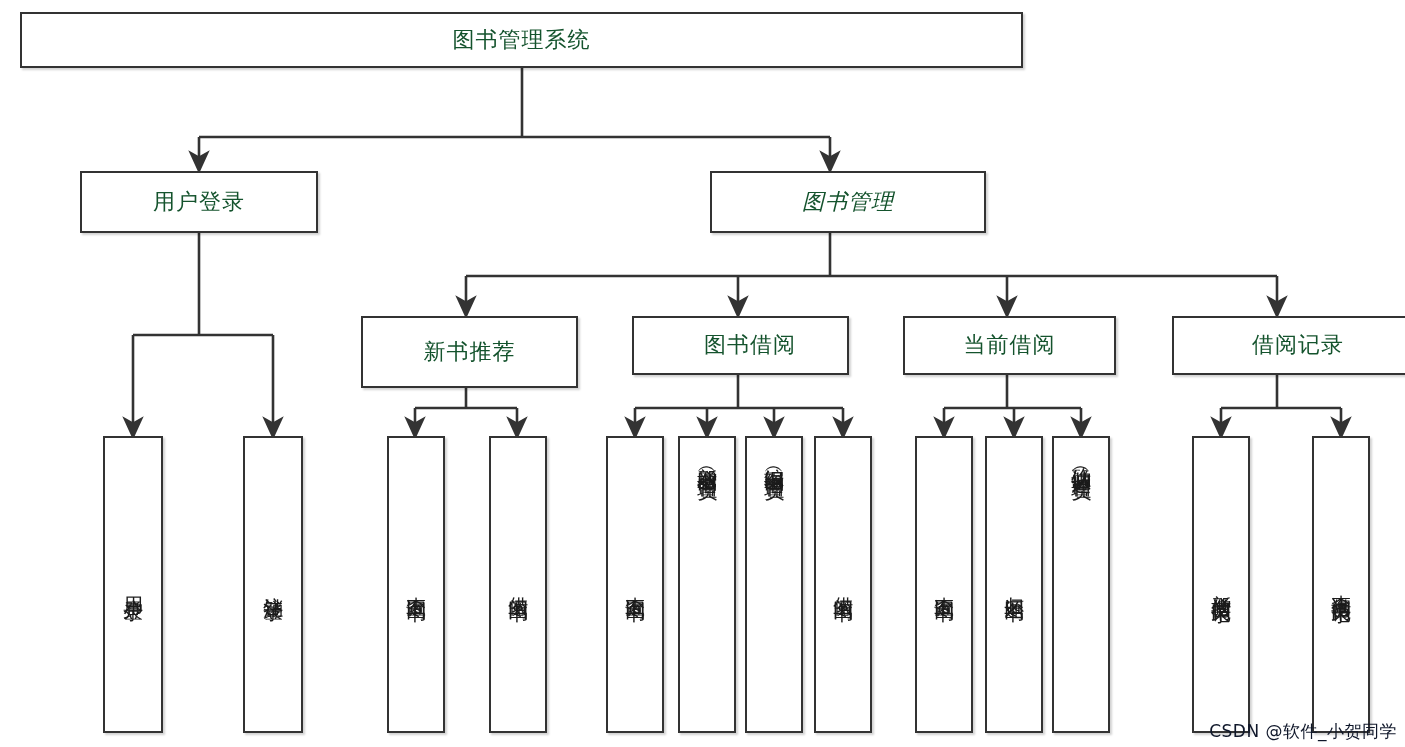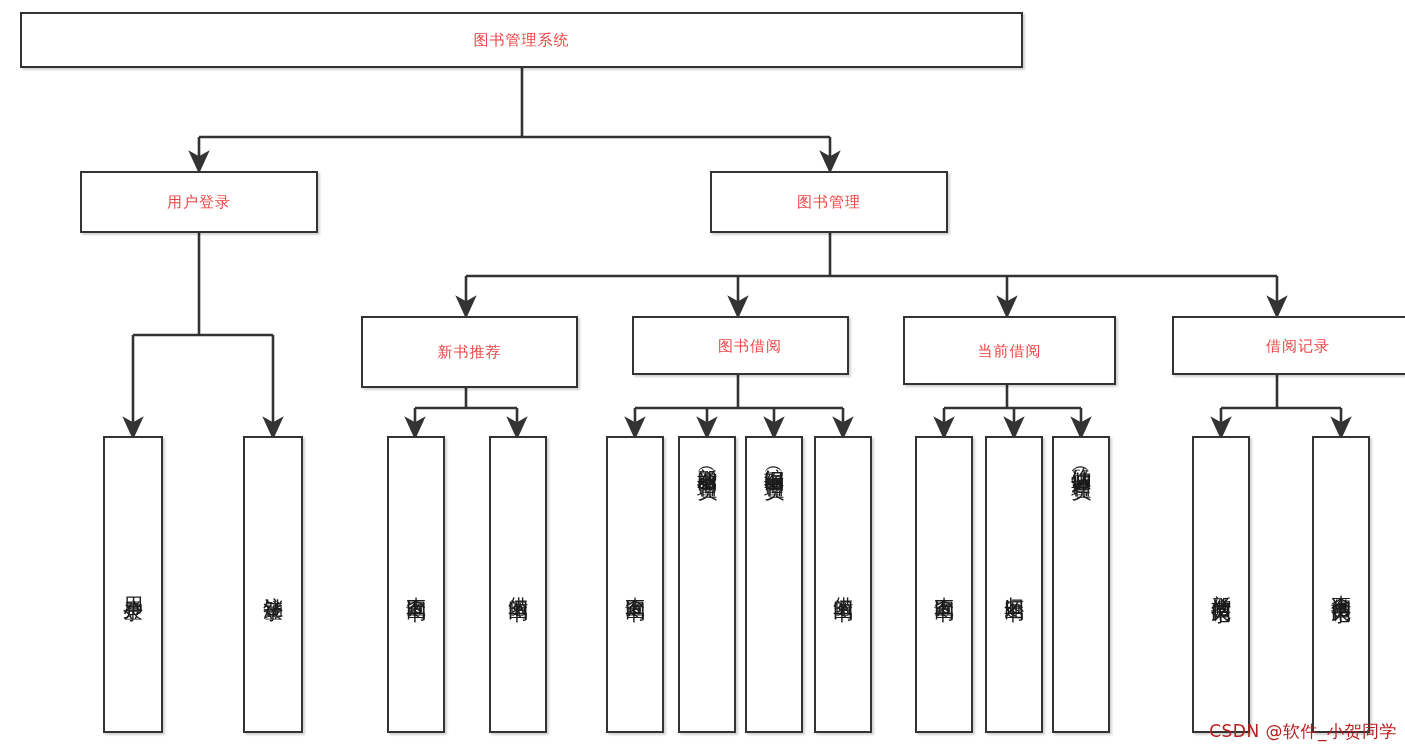--- a/index.html
+++ b/index.html
@@ -29,22 +29,22 @@
     position: absolute;
     box-sizing: border-box;
     background: #ffffff;
     border: 2.5px solid #333333;
     display: flex;
     align-items: center;
     justify-content: center;
     box-shadow: 2px 2px 2px rgba(0,0,0,0.18);
   }
   .node-label-h {
-    font-size: 15px;
-    color: #ef4444;
+    font-size: 22px;
+    color: #14532d;
     letter-spacing: 1px;
     line-height: 1.2;
     white-space: nowrap;
     text-align: center;
   }
   .node-label-v {
     font-size: 20px;
     color: #1b1b1b;
     line-height: 1.28;
     letter-spacing: 2px;
@@ -60,21 +60,21 @@
   }
   .leaf-box.center-text {
     align-items: center;
     padding-top: 0;
   }
   #watermark {
     position: absolute;
     right: 8px;
     bottom: 4px;
     font-size: 17px;
-    color: #b91c1c;
+    color: #0f172a;
     letter-spacing: 0.5px;
     white-space: nowrap;
     user-select: none;
   }
 </style>
 </head>
 <body>
 
 <div id="diagram-root">
 
@@ -131,31 +131,31 @@
     </g>
   </svg>
 
   <div class="node-box" style="left: 20px; top: 12px; width: 1003px; height: 56px;">
     <span class="node-label-h">图书管理系统</span>
   </div>
 
   <div class="node-box" style="left: 80px; top: 171px; width: 238px; height: 62px;">
     <span class="node-label-h">用户登录</span>
   </div>
-  <div class="node-box" style="left: 710px; top: 171px; width: 238px; height: 62px;">
+  <div class="node-box" style="left: 710px; top: 171px; width: 276px; height: 62px; font-style: italic;">
     <span class="node-label-h">图书管理</span>
   </div>
 
   <div class="node-box" style="left: 361px; top: 316px; width: 217px; height: 72px;">
     <span class="node-label-h">新书推荐</span>
   </div>
   <div class="node-box" style="left: 632px; top: 316px; width: 217px; height: 59px; padding-left: 19px;">
     <span class="node-label-h">图书借阅</span>
   </div>
-  <div class="node-box" style="left: 903px; top: 316px; width: 213px; height: 69px;">
+  <div class="node-box" style="left: 903px; top: 316px; width: 213px; height: 59px;">
     <span class="node-label-h">当前借阅</span>
   </div>
   <div class="node-box" style="left: 1172px; top: 316px; width: 252px; height: 59px;">
     <span class="node-label-h">借阅记录</span>
   </div>
 
   <div class="node-box leaf-box center-text" style="left: 103px; top: 436px; width: 60px; height: 297px;">
     <span class="node-label-v">用户登录</span>
   </div>
   <div class="node-box leaf-box center-text" style="left: 243px; top: 436px; width: 60px; height: 297px;">

